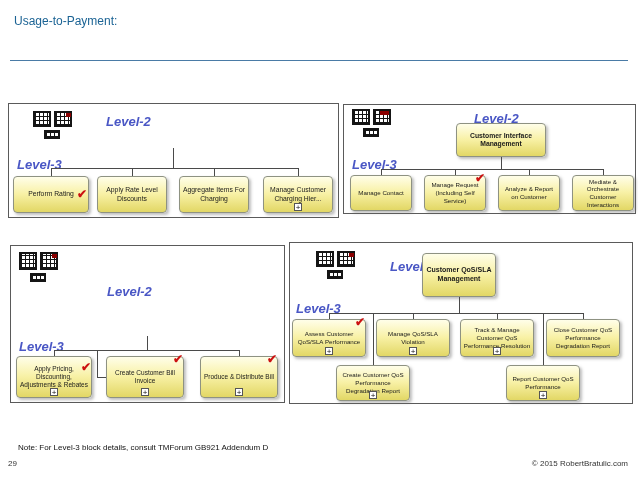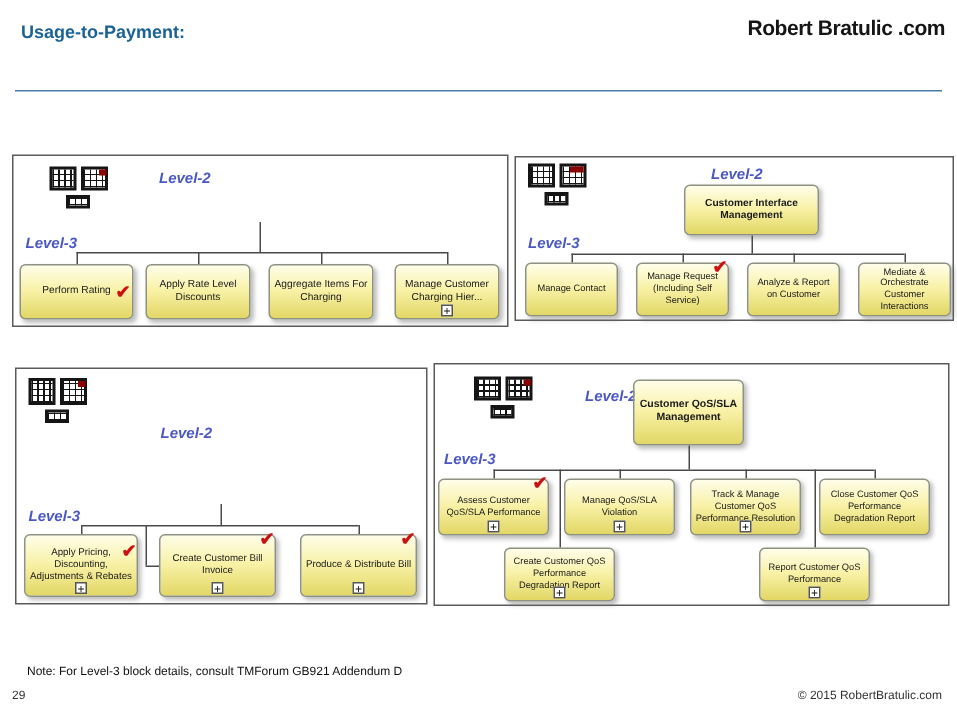--- a/index.html
+++ b/index.html
@@ -1,25 +1,25 @@
 <!DOCTYPE html>
 <html><head>
 <meta charset="utf-8">
 <style>
   html,body{margin:0;padding:0;background:#fff;}
   .slide{position:relative;width:638px;height:478px;background:#fff;overflow:hidden;
          font-family:"Liberation Sans",sans-serif;}
   
-  .kicker{position:absolute;left:14px;top:14px;font-size:12px;font-weight:bold;color:#1B6394;}
+  .kicker{position:absolute;left:14px;top:14px;font-size:12px;font-weight:normal;color:#1B6394;}
   .title{position:absolute;left:14px;top:29px;font-size:17.5px;font-weight:bold;color:#1B6394;white-space:nowrap;}
   .logo{position:absolute;left:470px;top:10px;width:160px;text-align:right;font-size:14px;font-weight:bold;color:#151515;letter-spacing:-0.3px;}
   .rule{position:absolute;left:10px;top:60px;width:618px;height:1px;background:#4a7ba6;}
   
   .panel{position:absolute;border:1px solid #5a5a5a;background:#fff;}
-  .lvl{position:absolute;font-style:italic;font-weight:bold;font-size:10px;color:#4A57C5;white-space:nowrap;}
+  .lvl{position:absolute;font-style:italic;font-weight:bold;font-size:13px;color:#4A57C5;white-space:nowrap;}
   .node{position:absolute;background:linear-gradient(180deg,#FFFEE9 0%,#F8F1A6 48%,#E2D765 100%);
         border:1px solid #8E9282;border-radius:4px;box-shadow:2px 2px 3px rgba(110,110,110,.45);
         display:flex;align-items:center;justify-content:center;text-align:center;
         color:#1a1a1a;line-height:1.25;padding:1px 2px;box-sizing:border-box;}
   .parent{font-weight:bold;}
   .ln{position:absolute;background:#4a4a4a;}
   .check{position:absolute;right:0px;top:-4px;color:#CC1111;font-size:12px;font-weight:bold;line-height:1;}
   .check.mid{top:50%;transform:translateY(-55%);right:1px;}
   .plus{position:absolute;bottom:1px;left:50%;transform:translateX(-50%);width:8px;height:8px;
         background:#fff;border:1px solid #555;font-size:8px;line-height:7px;text-align:center;
@@ -34,21 +34,20 @@
   .note{position:absolute;left:18px;top:443px;font-size:8px;color:#111;}
   .page-num{position:absolute;left:8px;top:459px;font-size:8px;color:#333;}
   .copyright{position:absolute;right:10px;top:459px;font-size:8px;color:#333;}
 </style>
 </head>
 <body>
 
 <div class="slide">
 
   <div class="kicker">Usage-to-Payment:</div>
-  <div class="logo">Robert Bratulic .com</div>
   <div class="rule"></div>
 
   <section class="panel" style="left:8px;top:103px;width:329px;height:113px;">
     <div class="minimap" style="left:24px;top:7px;">
       <i class="mmg" style="left:0;top:0;width:18px;height:16px;"></i>
       <i class="mmg" style="left:21px;top:0;width:18px;height:16px;"></i>
       <i class="mmg" style="left:11px;top:19px;width:16px;height:9px;"></i>
       <i class="mmr" style="left:33px;top:2px;"></i>
     </div>
     <div class="lvl" style="left:97px;top:10px;">Level-2</div>

